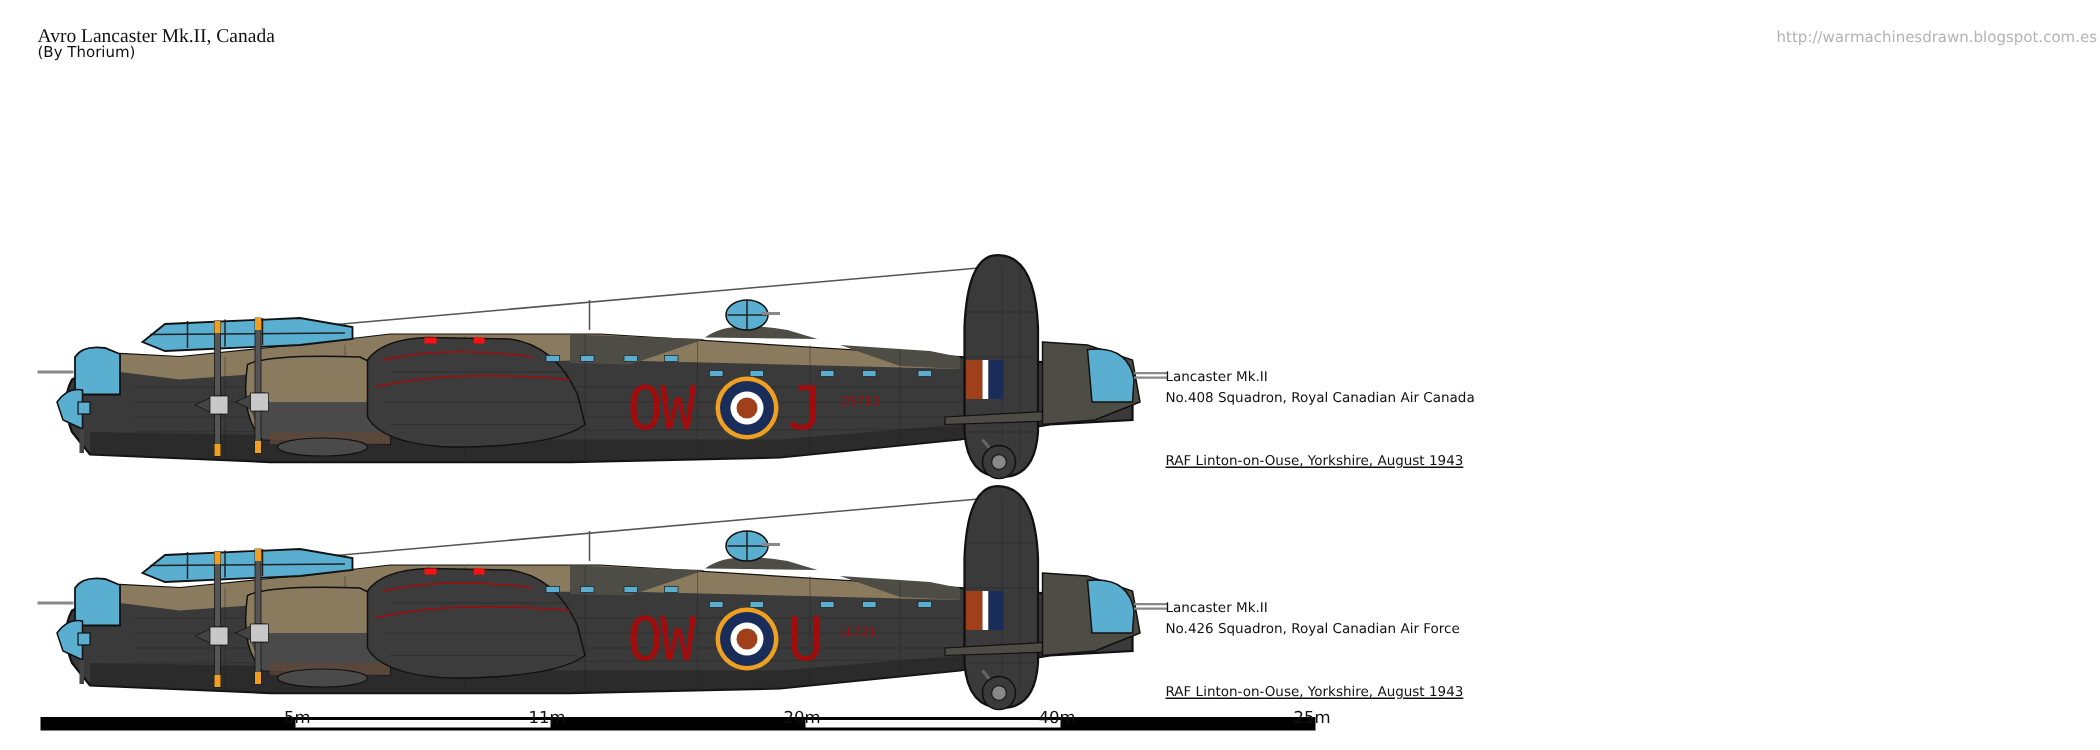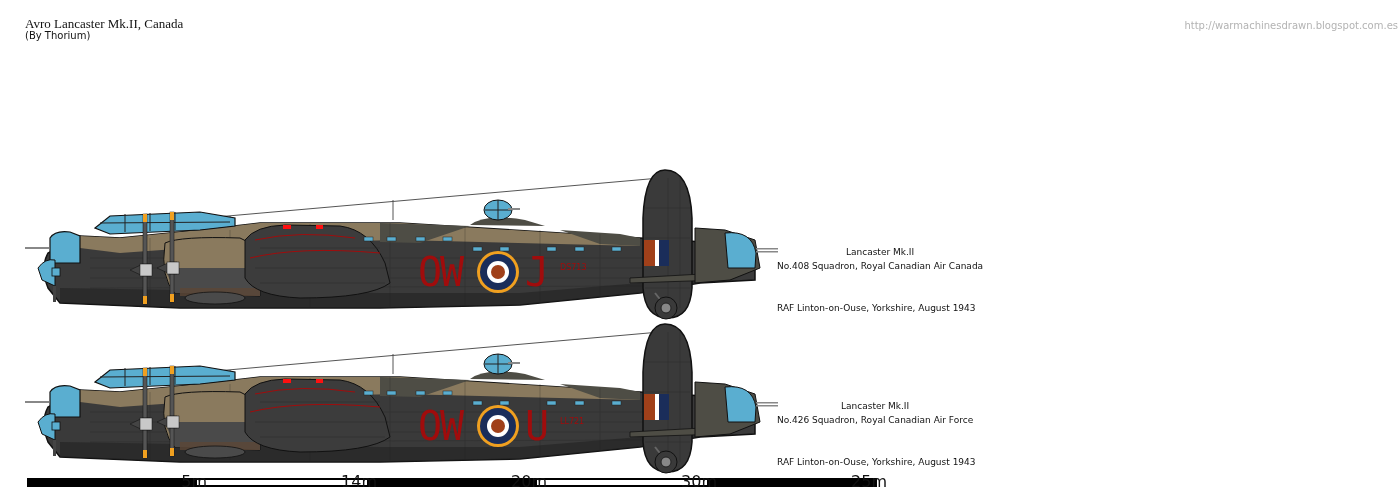--- a/index.html
+++ b/index.html
@@ -2,25 +2,25 @@
 <html><head>
 <meta charset="utf-8">
 <style>
   html, body { margin: 0; padding: 0; background: #ffffff; }
   body { width: 1400px; height: 500px; position: relative; overflow: hidden; font-family: "DejaVu Sans", sans-serif; }
   .title { position: absolute; left: 25px; top: 16px; font-size: 13px; color: #111; letter-spacing: 0; font-family: Liberation Serif, serif; }
   .subtitle { position: absolute; left: 25px; top: 30px; font-size: 10px; color: #111; }
   .url { position: absolute; right: 2px; top: 20px; font-size: 10px; color: #b3b3b3; }
   .profile { position: absolute; left: 0; }
   .caption { position: absolute; left: 777px; font-size: 9px; color: #111; line-height: 14px; }
-  .caption .line3 { position: absolute; top: 56px; white-space: nowrap; }
-  .caption div { white-space: nowrap; text-align: center; }
+  .caption .line3 { position: absolute; top: 56px; white-space: nowrap; text-decoration: underline; }
+  .caption div { white-space: nowrap; }
   .scalebar { position: absolute; left: 27px; top: 478px; width: 850px; height: 9px; background: #000; }
   .scale-seg { position: absolute; top: 2px; height: 5px; background: #fff; }
-  .scale-label { position: absolute; top: 472px; font-size: 16px; color: #111; transform: translateX(-100%); }
+  .scale-label { position: absolute; top: 472px; font-size: 11px; color: #111; transform: translateX(-100%); }
 </style>
 </head>
 <body>
 
 <div class="title">Avro Lancaster Mk.II, Canada</div>
 <div class="subtitle">(By Thorium)</div>
 <div class="url">http://warmachinesdrawn.blogspot.com.es</div>
 
 <svg class="profile" style="top:168px" width="800" height="155" viewBox="0 0 800 155">
   <g id="plane-a">
@@ -259,16 +259,16 @@
   <div>Lancaster Mk.II</div>
   <div>No.426 Squadron, Royal Canadian Air Force</div>
   <div class="line3">RAF Linton-on-Ouse, Yorkshire, August 1943</div>
 </div>
 
 <div class="scalebar">
   <div class="scale-seg" style="left:170px;width:170px"></div>
   <div class="scale-seg" style="left:510px;width:170px"></div>
 </div>
 <div class="scale-label" style="left:207px">5m</div>
-<div class="scale-label" style="left:377px">14m</div>
+<div class="scale-label" style="left:377px">11m</div>
 <div class="scale-label" style="left:547px">20m</div>
-<div class="scale-label" style="left:717px">30m</div>
+<div class="scale-label" style="left:717px">40m</div>
 <div class="scale-label" style="left:887px">25m</div>
 
 </body></html>

